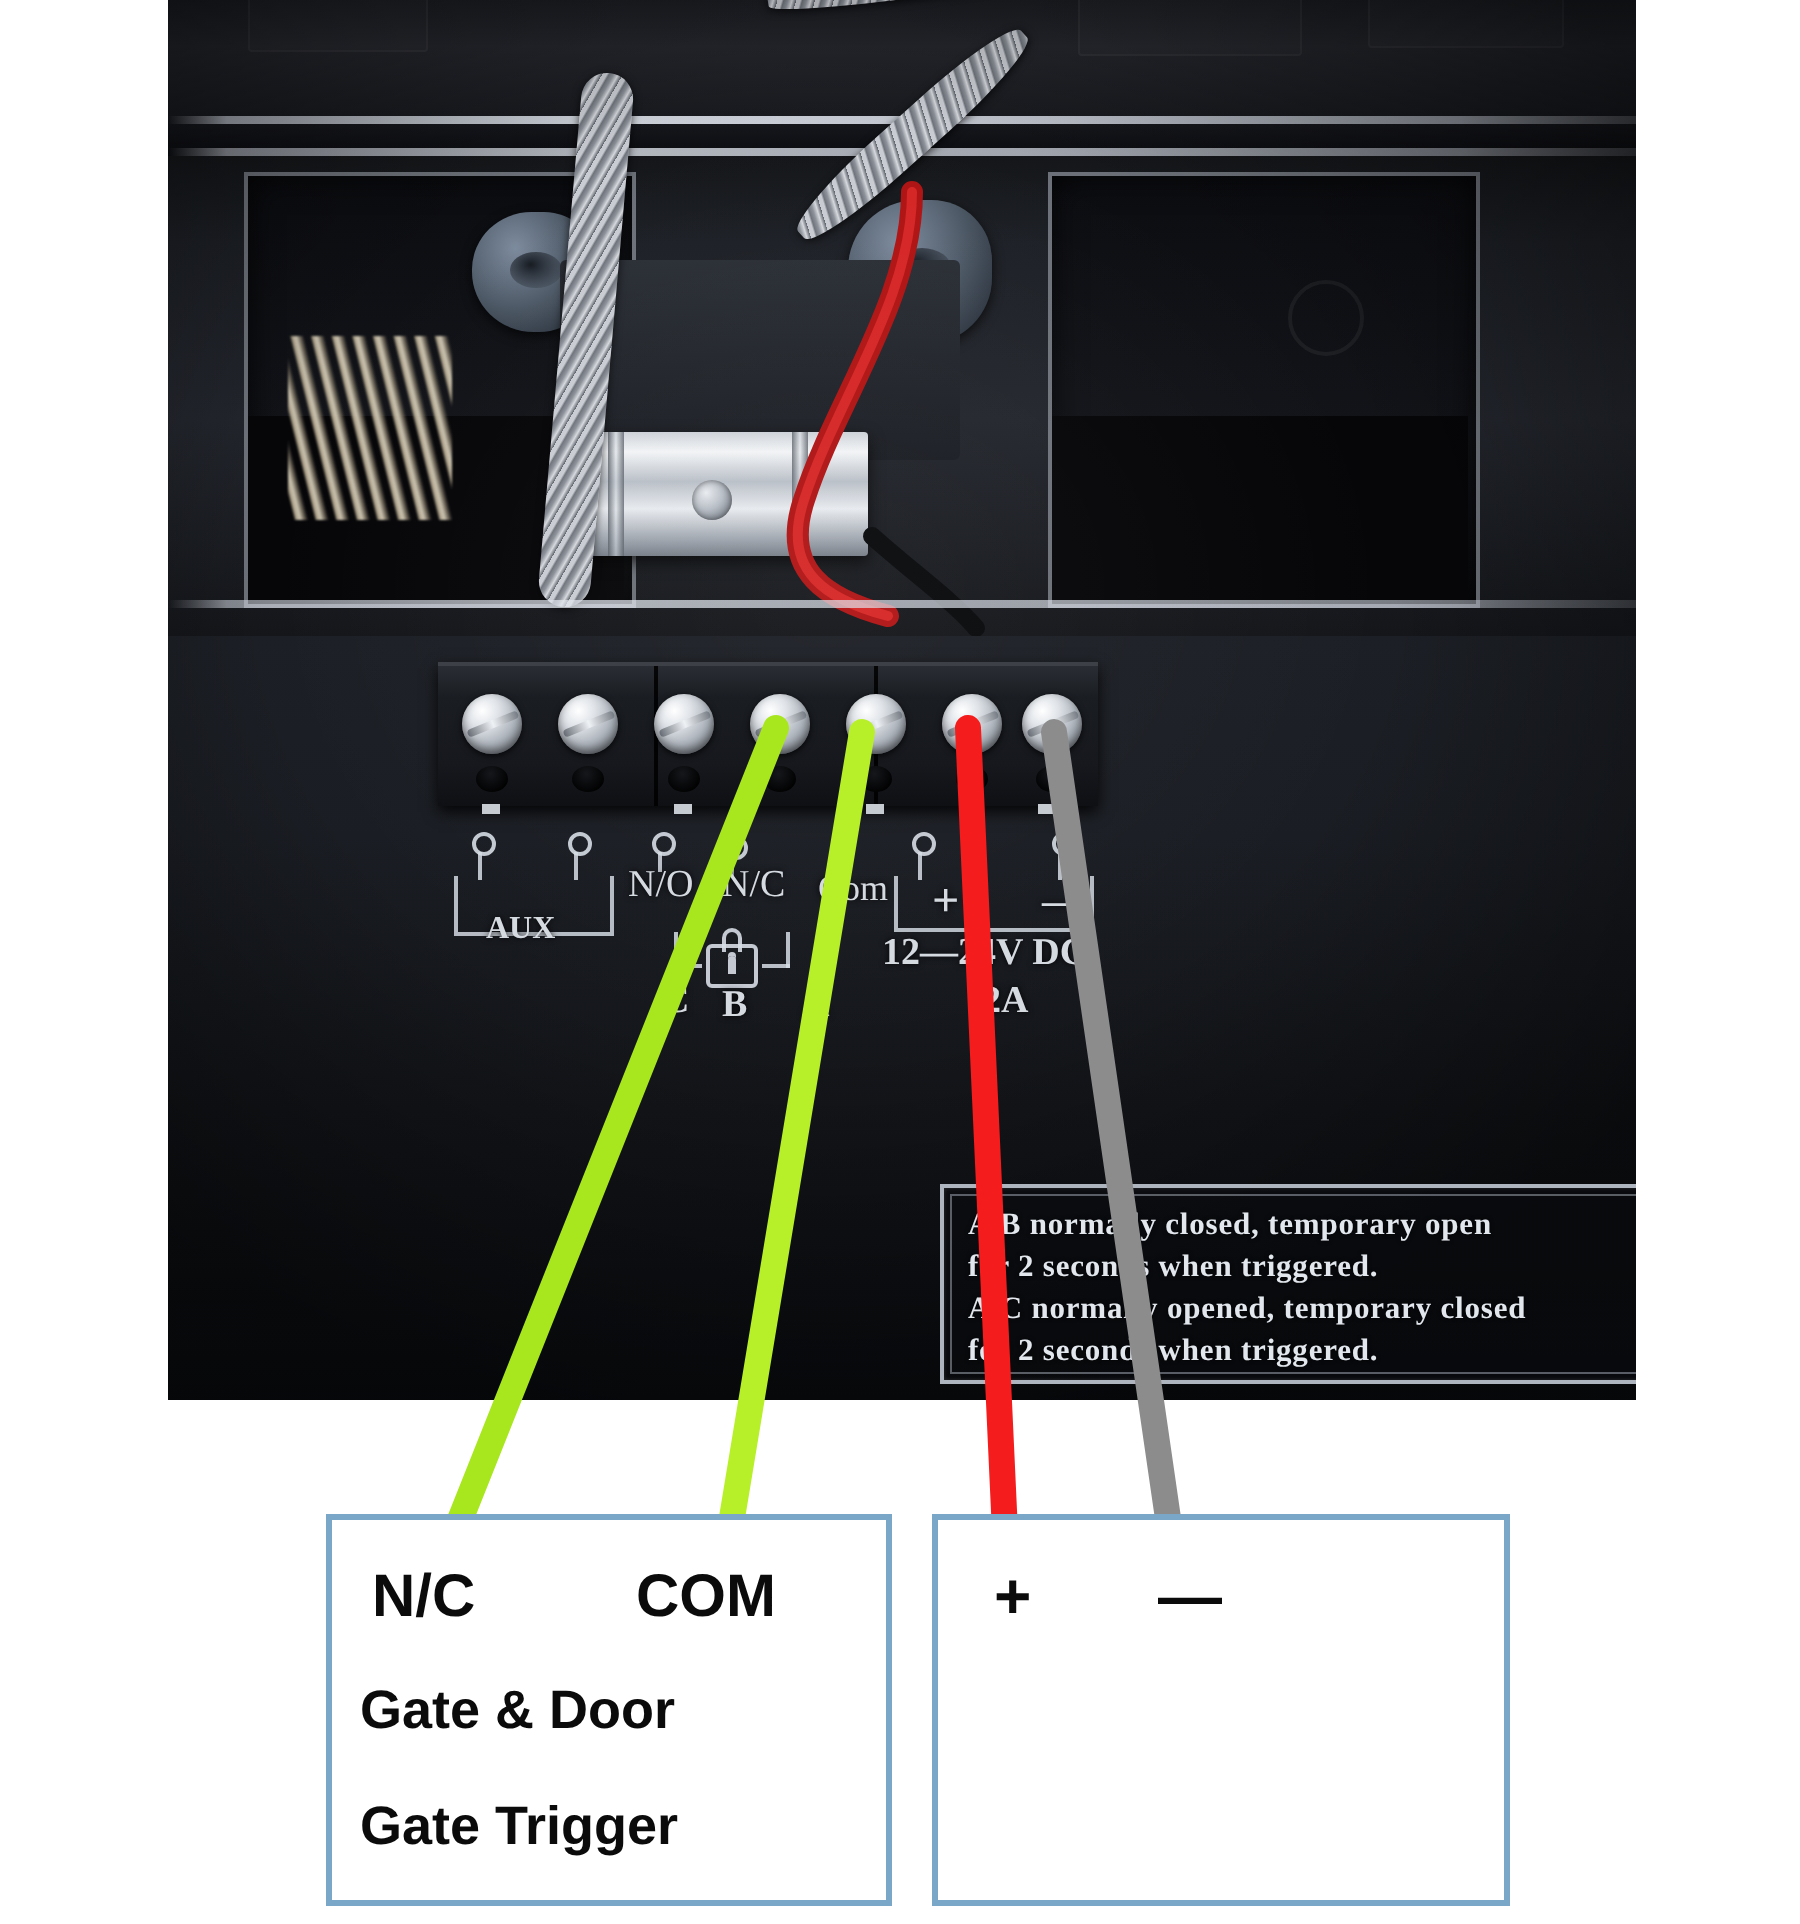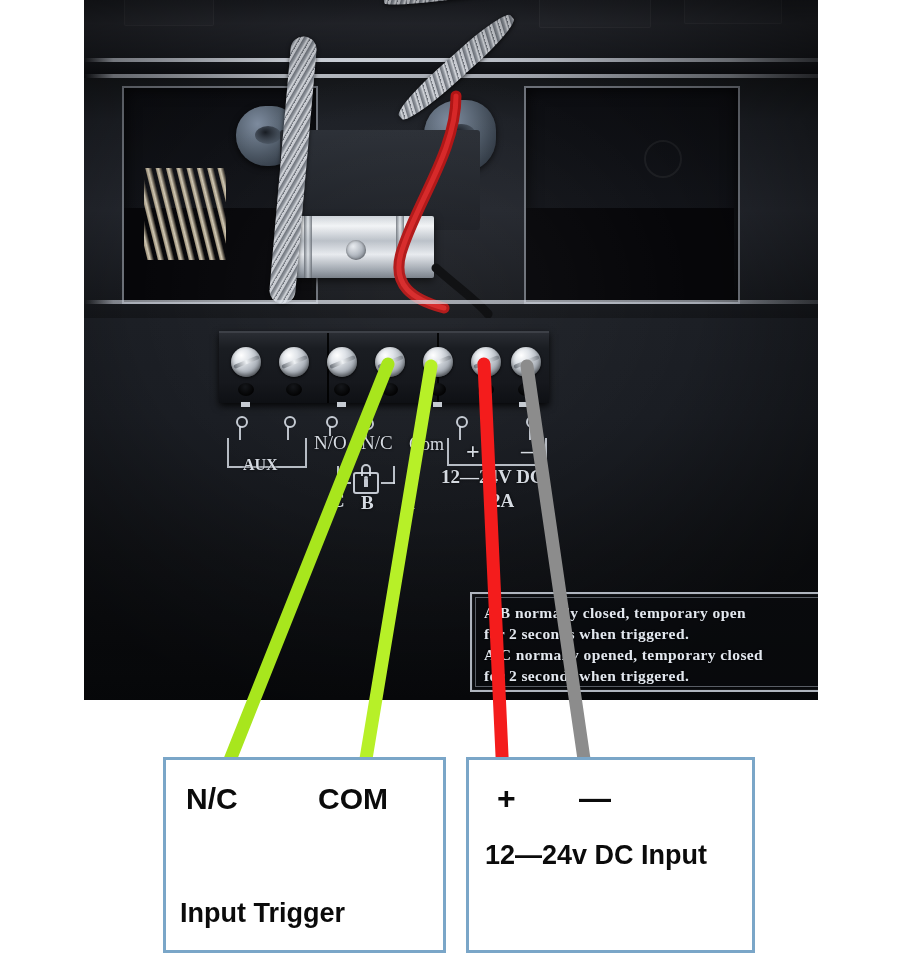--- a/index.html
+++ b/index.html
@@ -439,20 +439,20 @@
 <svg id="wire-layer">
   <line x1="388" y1="364" x2="226" y2="770" stroke="#a8e61d" stroke-width="13" stroke-linecap="round"></line>
   <line x1="431" y1="366" x2="363" y2="777" stroke="#b7f028" stroke-width="13" stroke-linecap="round"></line>
   <line x1="484" y1="364" x2="503" y2="777" stroke="#f41c1c" stroke-width="13" stroke-linecap="round"></line>
   <line x1="527" y1="366" x2="586" y2="773" stroke="#8c8c8c" stroke-width="13" stroke-linecap="round"></line>
 </svg>
 
 <div class="callout" id="callout-left">
   <span class="co-text co-term" style="left:20px; top:22px;">N/C</span>
   <span class="co-text co-term" style="left:152px; top:22px;">COM</span>
-  <span class="co-text co-line" style="left:14px; top:138px;">Input Trigger</span>
+  <span class="co-text co-line" style="left:14px; top:80px;">Gate &amp; Door</span>
+  <span class="co-text co-line" style="left:14px; top:138px;">Gate Trigger</span>
 </div>
 
 <div class="callout" id="callout-right">
   <span class="co-text co-sign" style="left:28px; top:20px;">+</span>
   <span class="co-text co-sign" style="left:110px; top:20px;">—</span>
-  <span class="co-text co-line" style="left:16px; top:80px;">12—24v DC Input</span>
 </div>
 
 </body></html>

